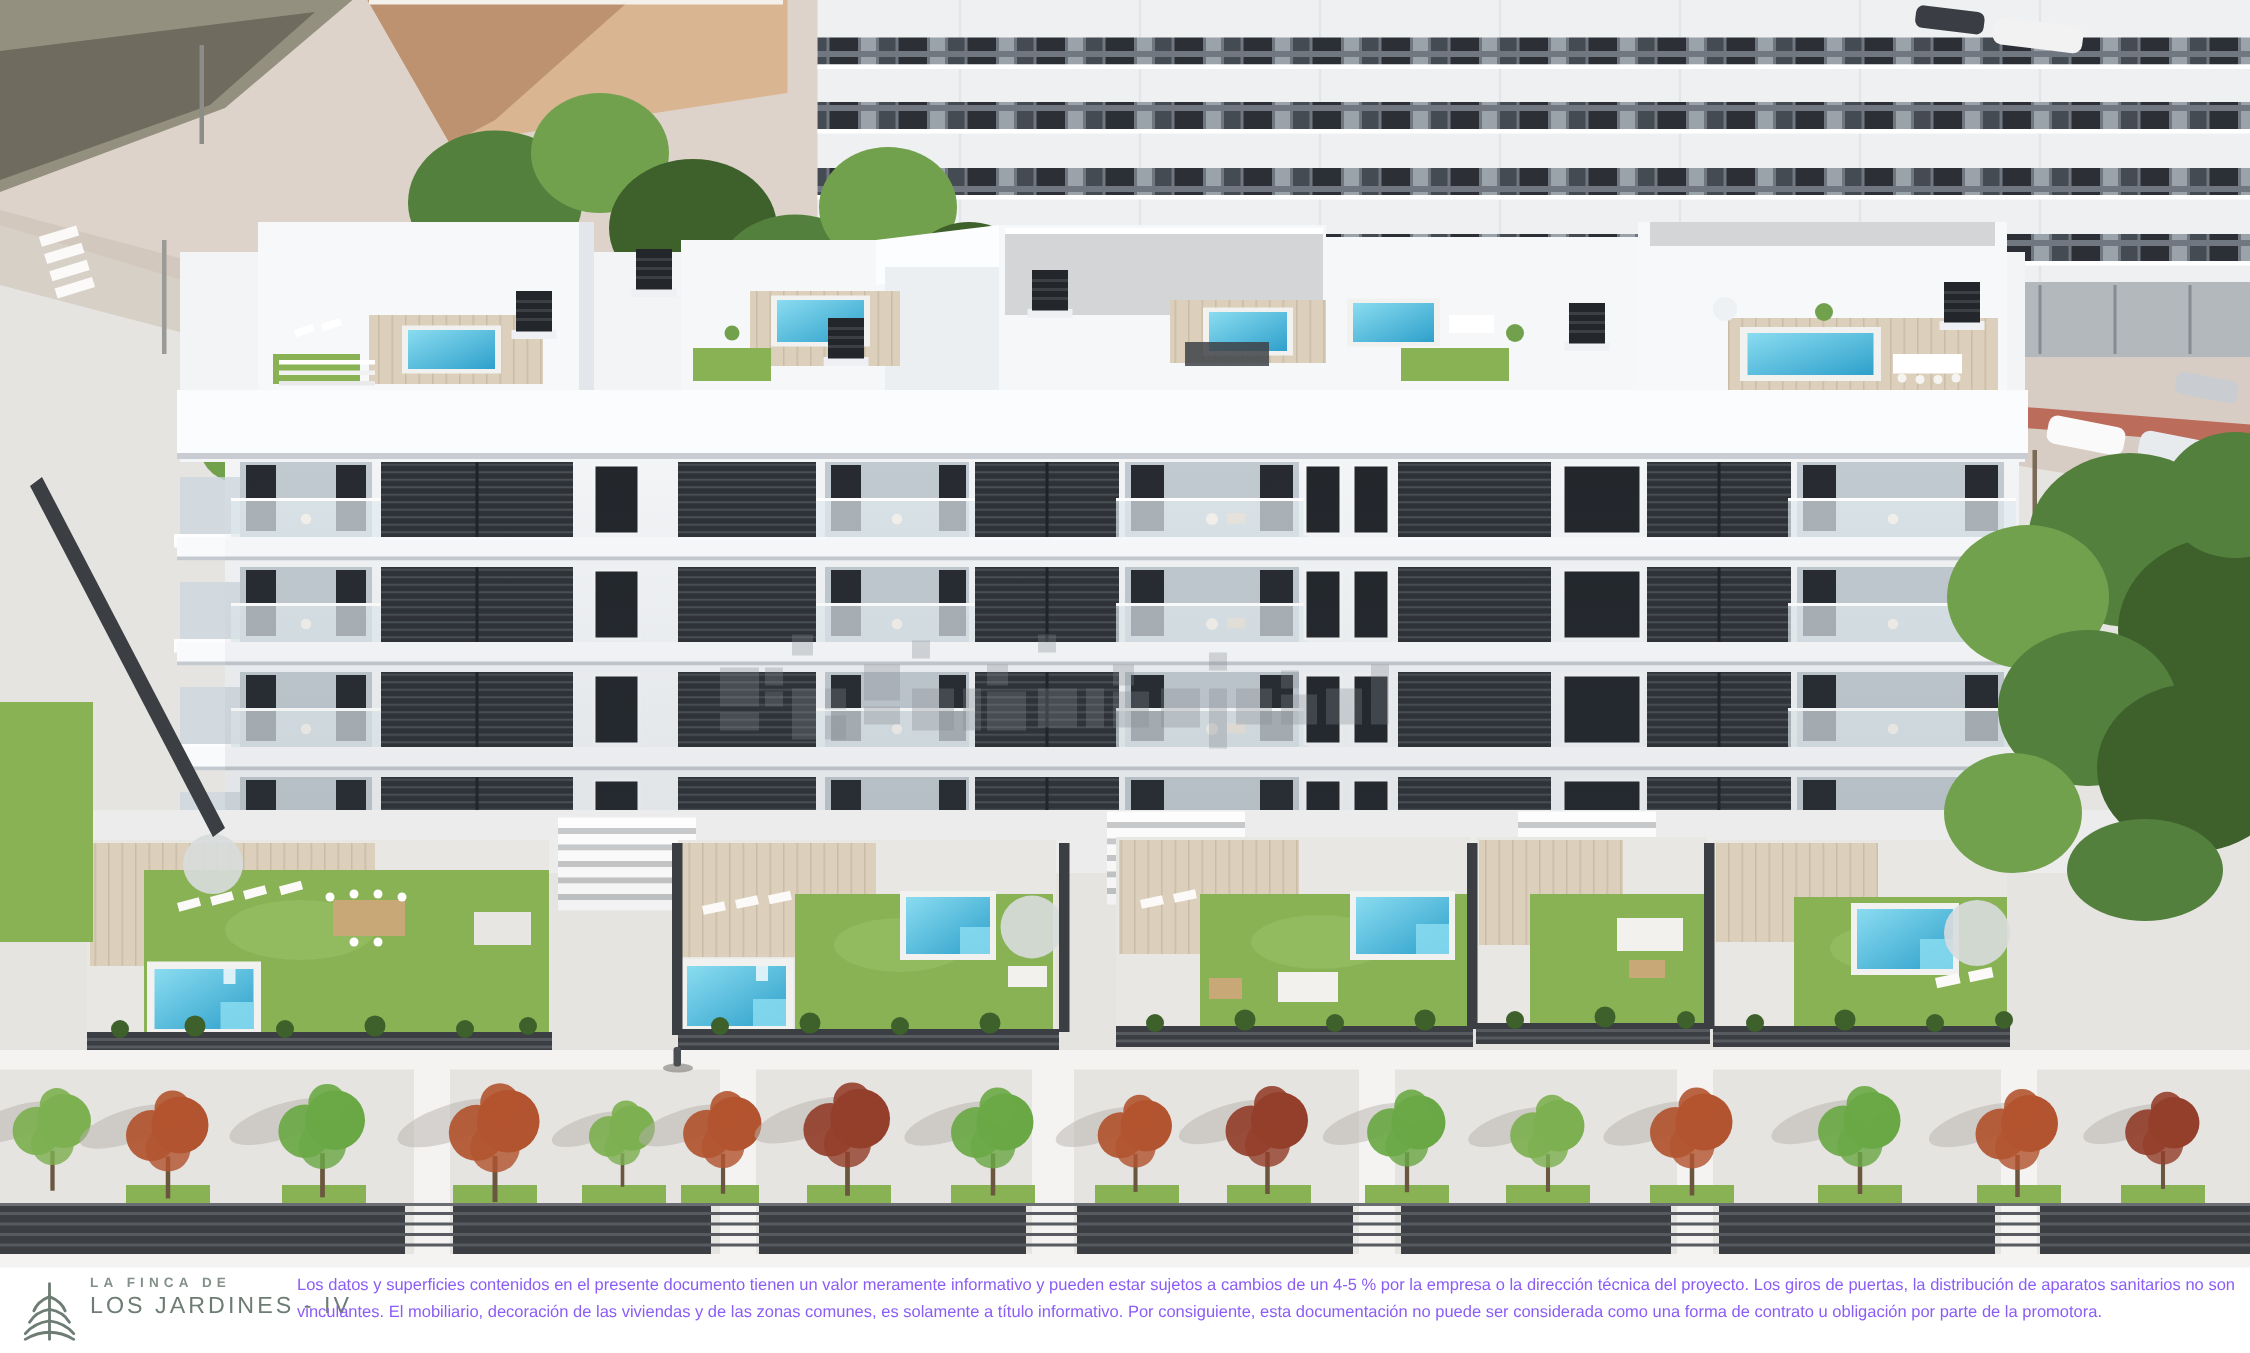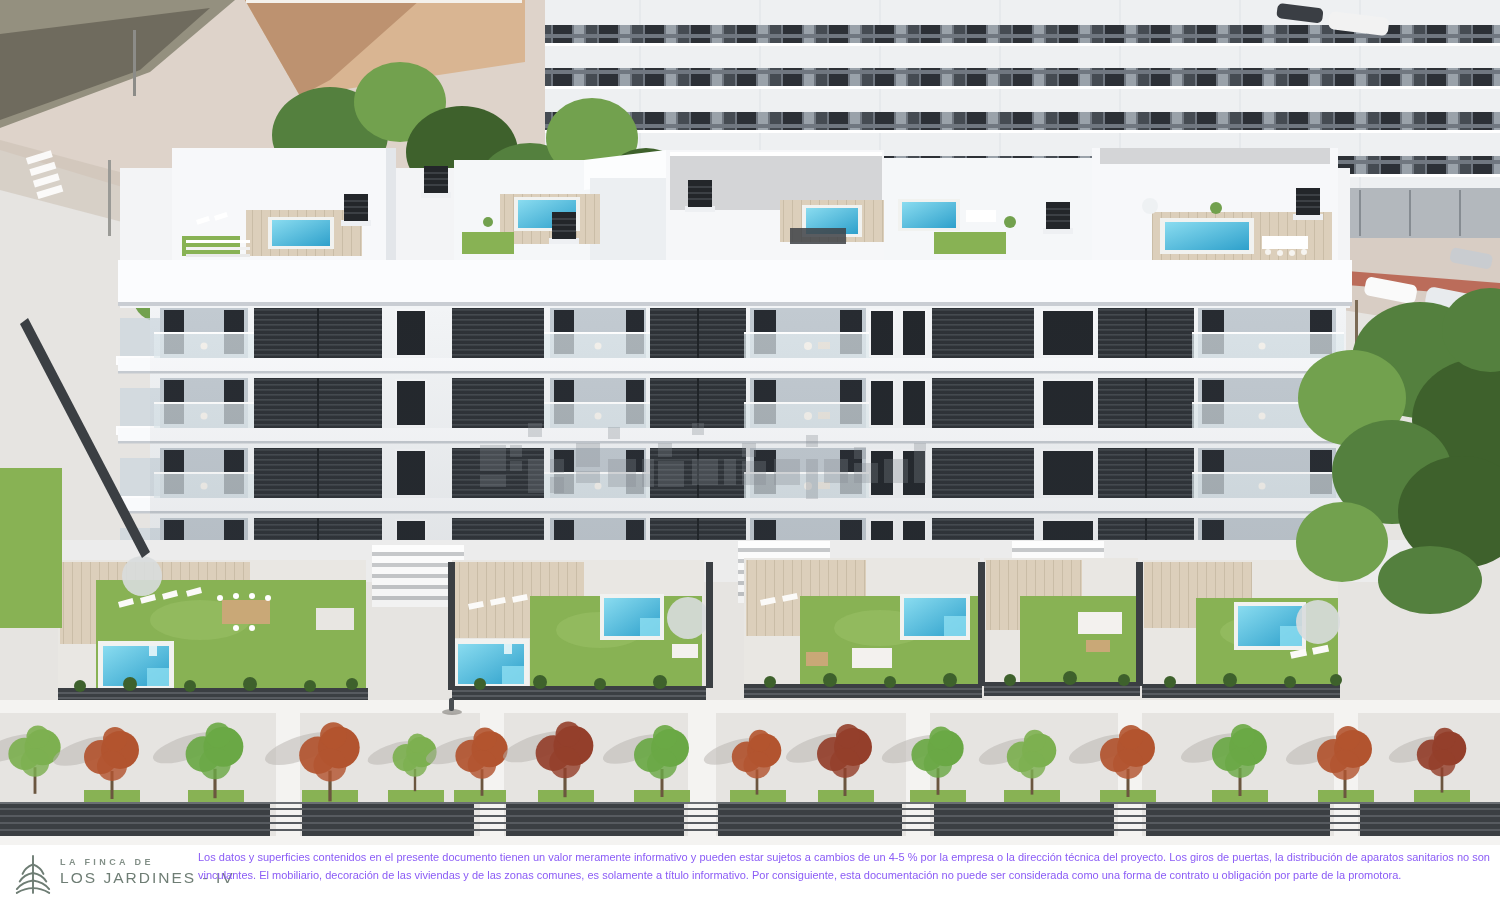--- a/index.html
+++ b/index.html
@@ -17,21 +17,21 @@
   .tree-green{color:var(--c-tree_green,#6aa845);}
   .tree-green2{color:var(--c-tree_green2,#7db050);}
   .tree-red{color:var(--c-tree_red,#b2542f);}
   .tree-darkred{color:var(--c-tree_darkred,#943f2b);}
   .foliage{fill:var(--c-foliage,#54803e);}
   .foliage-d{fill:var(--c-foliage_dark,#3e612c);}
   .foliage-l{fill:var(--c-foliage_light,#72a14e);}
   .wm{fill:var(--c-watermark,#838990);}
 
   .footer{position:absolute;left:0;top:845px;width:1500px;height:57px;background:#ffffff;}
-  .brand{position:absolute;left:14px;top:5px;display:flex;align-items:center;gap:8px;color:var(--c-brand,#6e7d74);}
+  .brand{position:absolute;left:14px;top:5px;display:flex;gap:8px;color:var(--c-brand,#6e7d74);}
   .brand-icon{width:38px;height:44px;flex:0 0 auto;}
   .brand-tagline{font-size:9px;letter-spacing:.38em;font-weight:bold;opacity:.85;margin-bottom:2px;white-space:nowrap;}
   .brand-name{font-size:15.5px;font-weight:normal;letter-spacing:.13em;white-space:nowrap;}
   .disclaimer{position:absolute;left:198px;right:10px;top:4px;margin:0;font-size:11px;line-height:17.6px;color:#8b5cf6;text-align:justify;}
 </style>
 </head>
 <body>
 
 <div class="stage">
 

